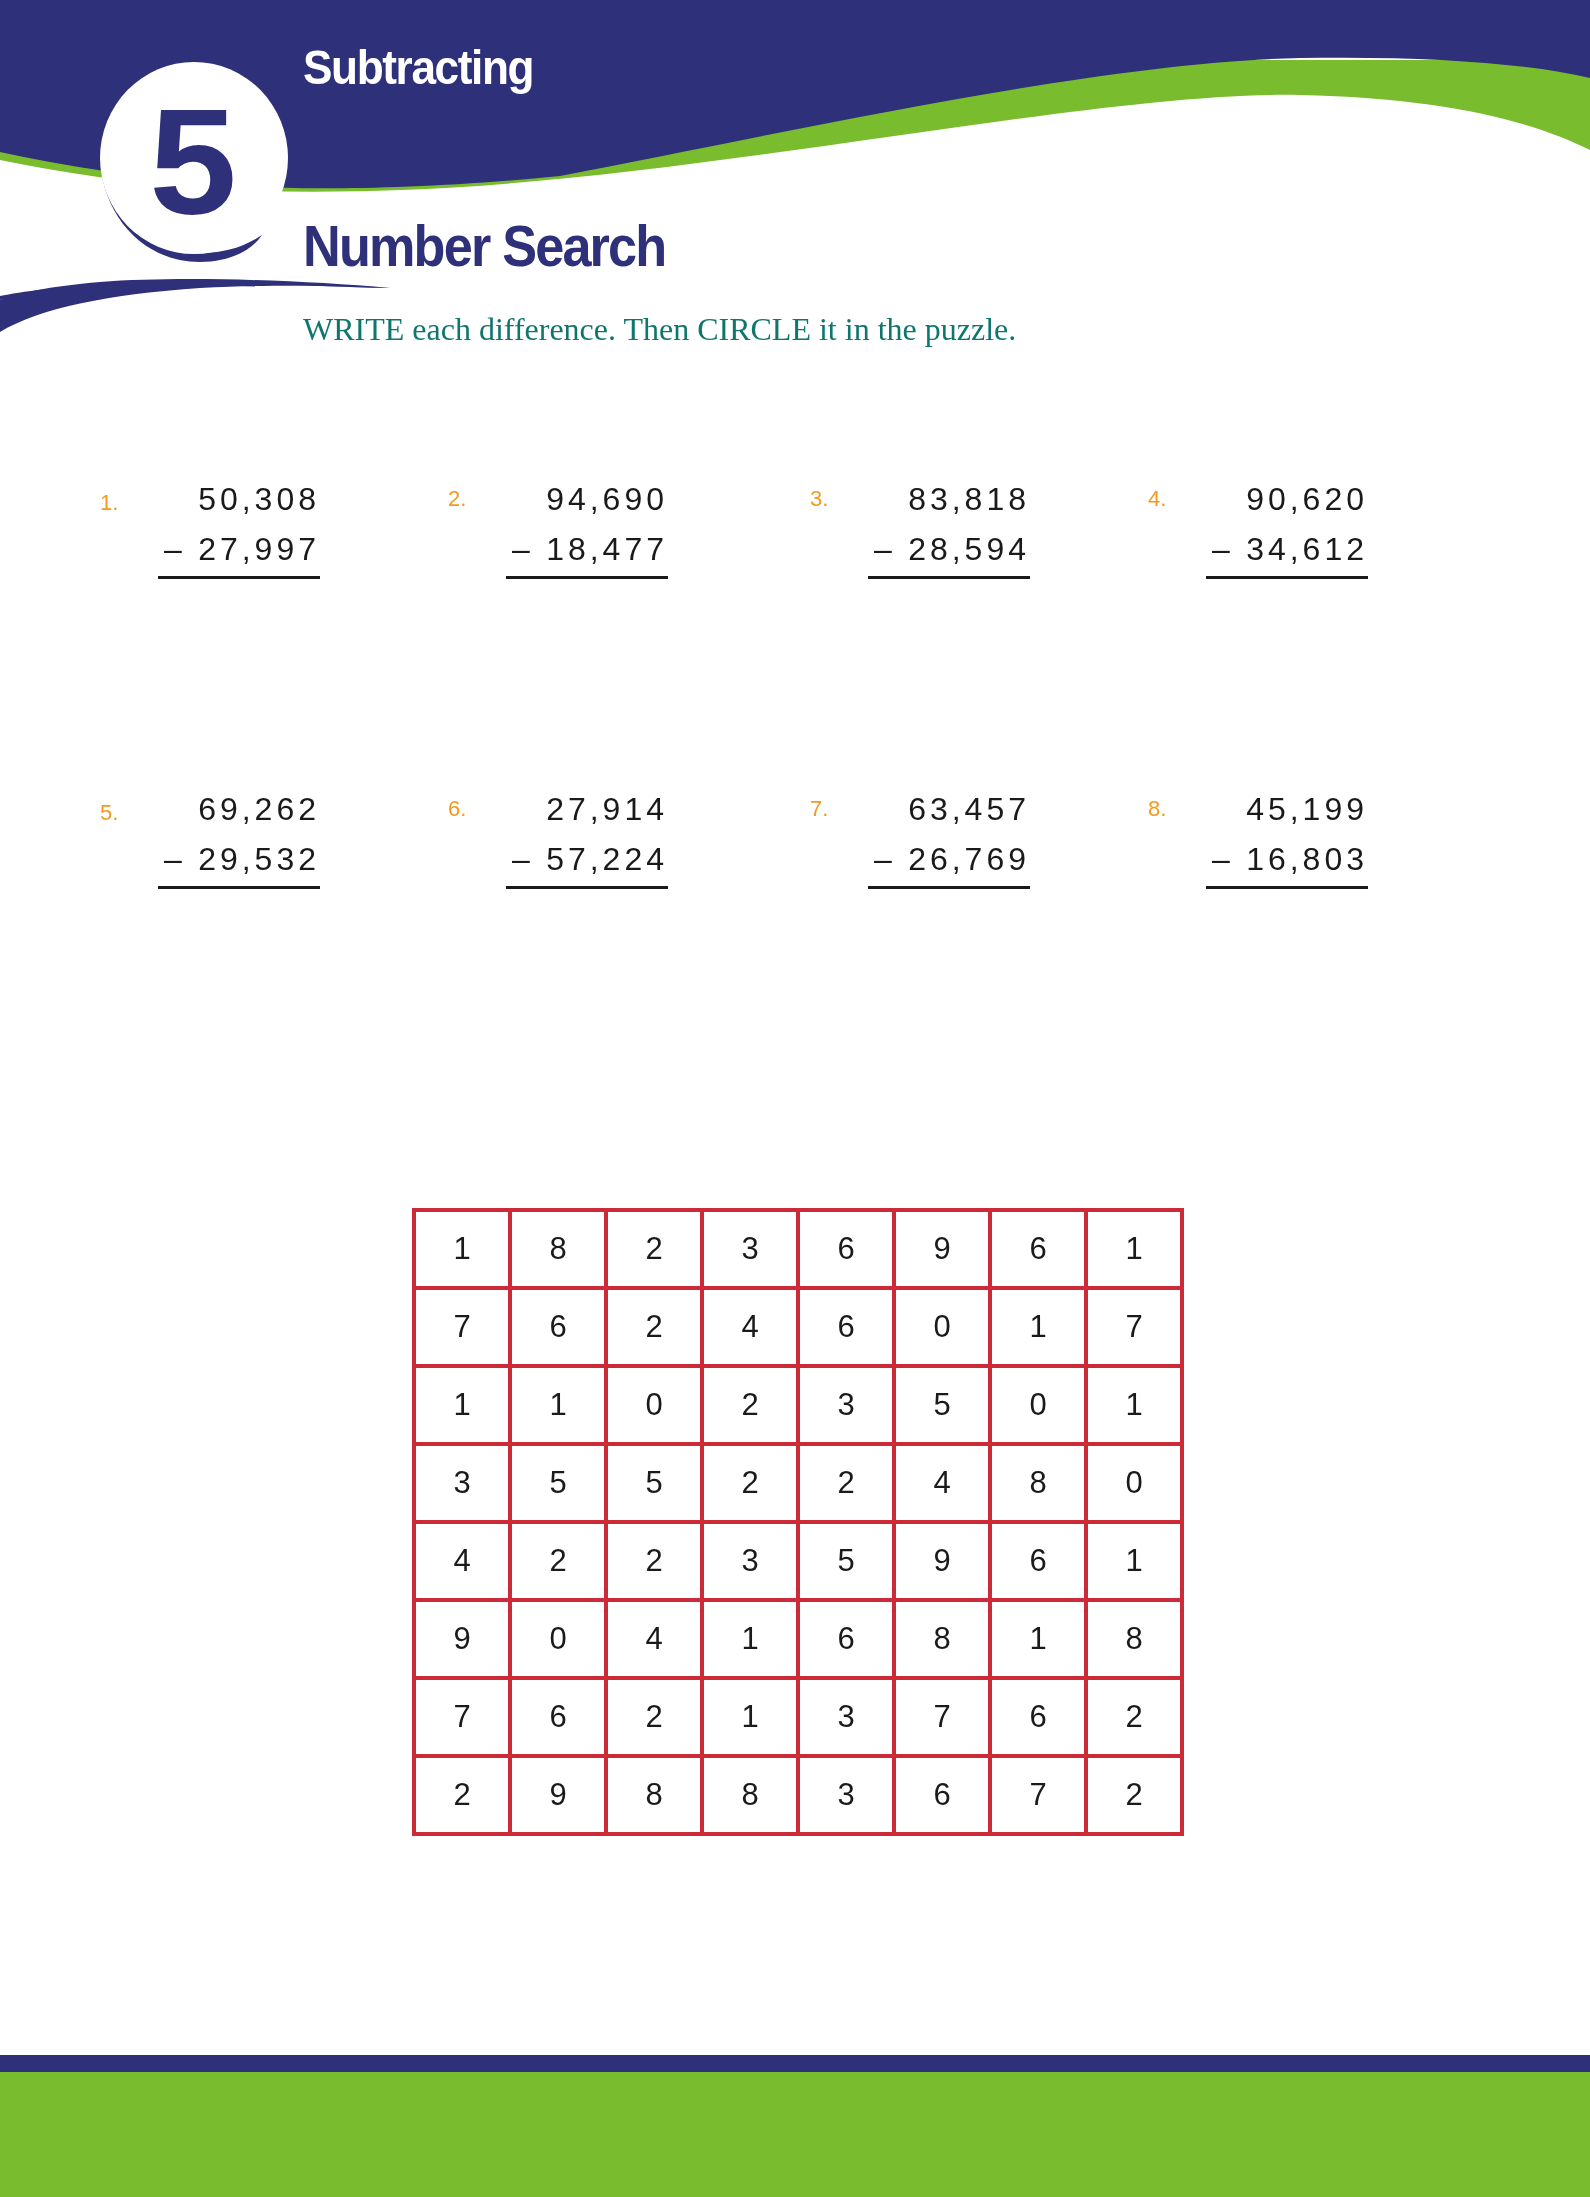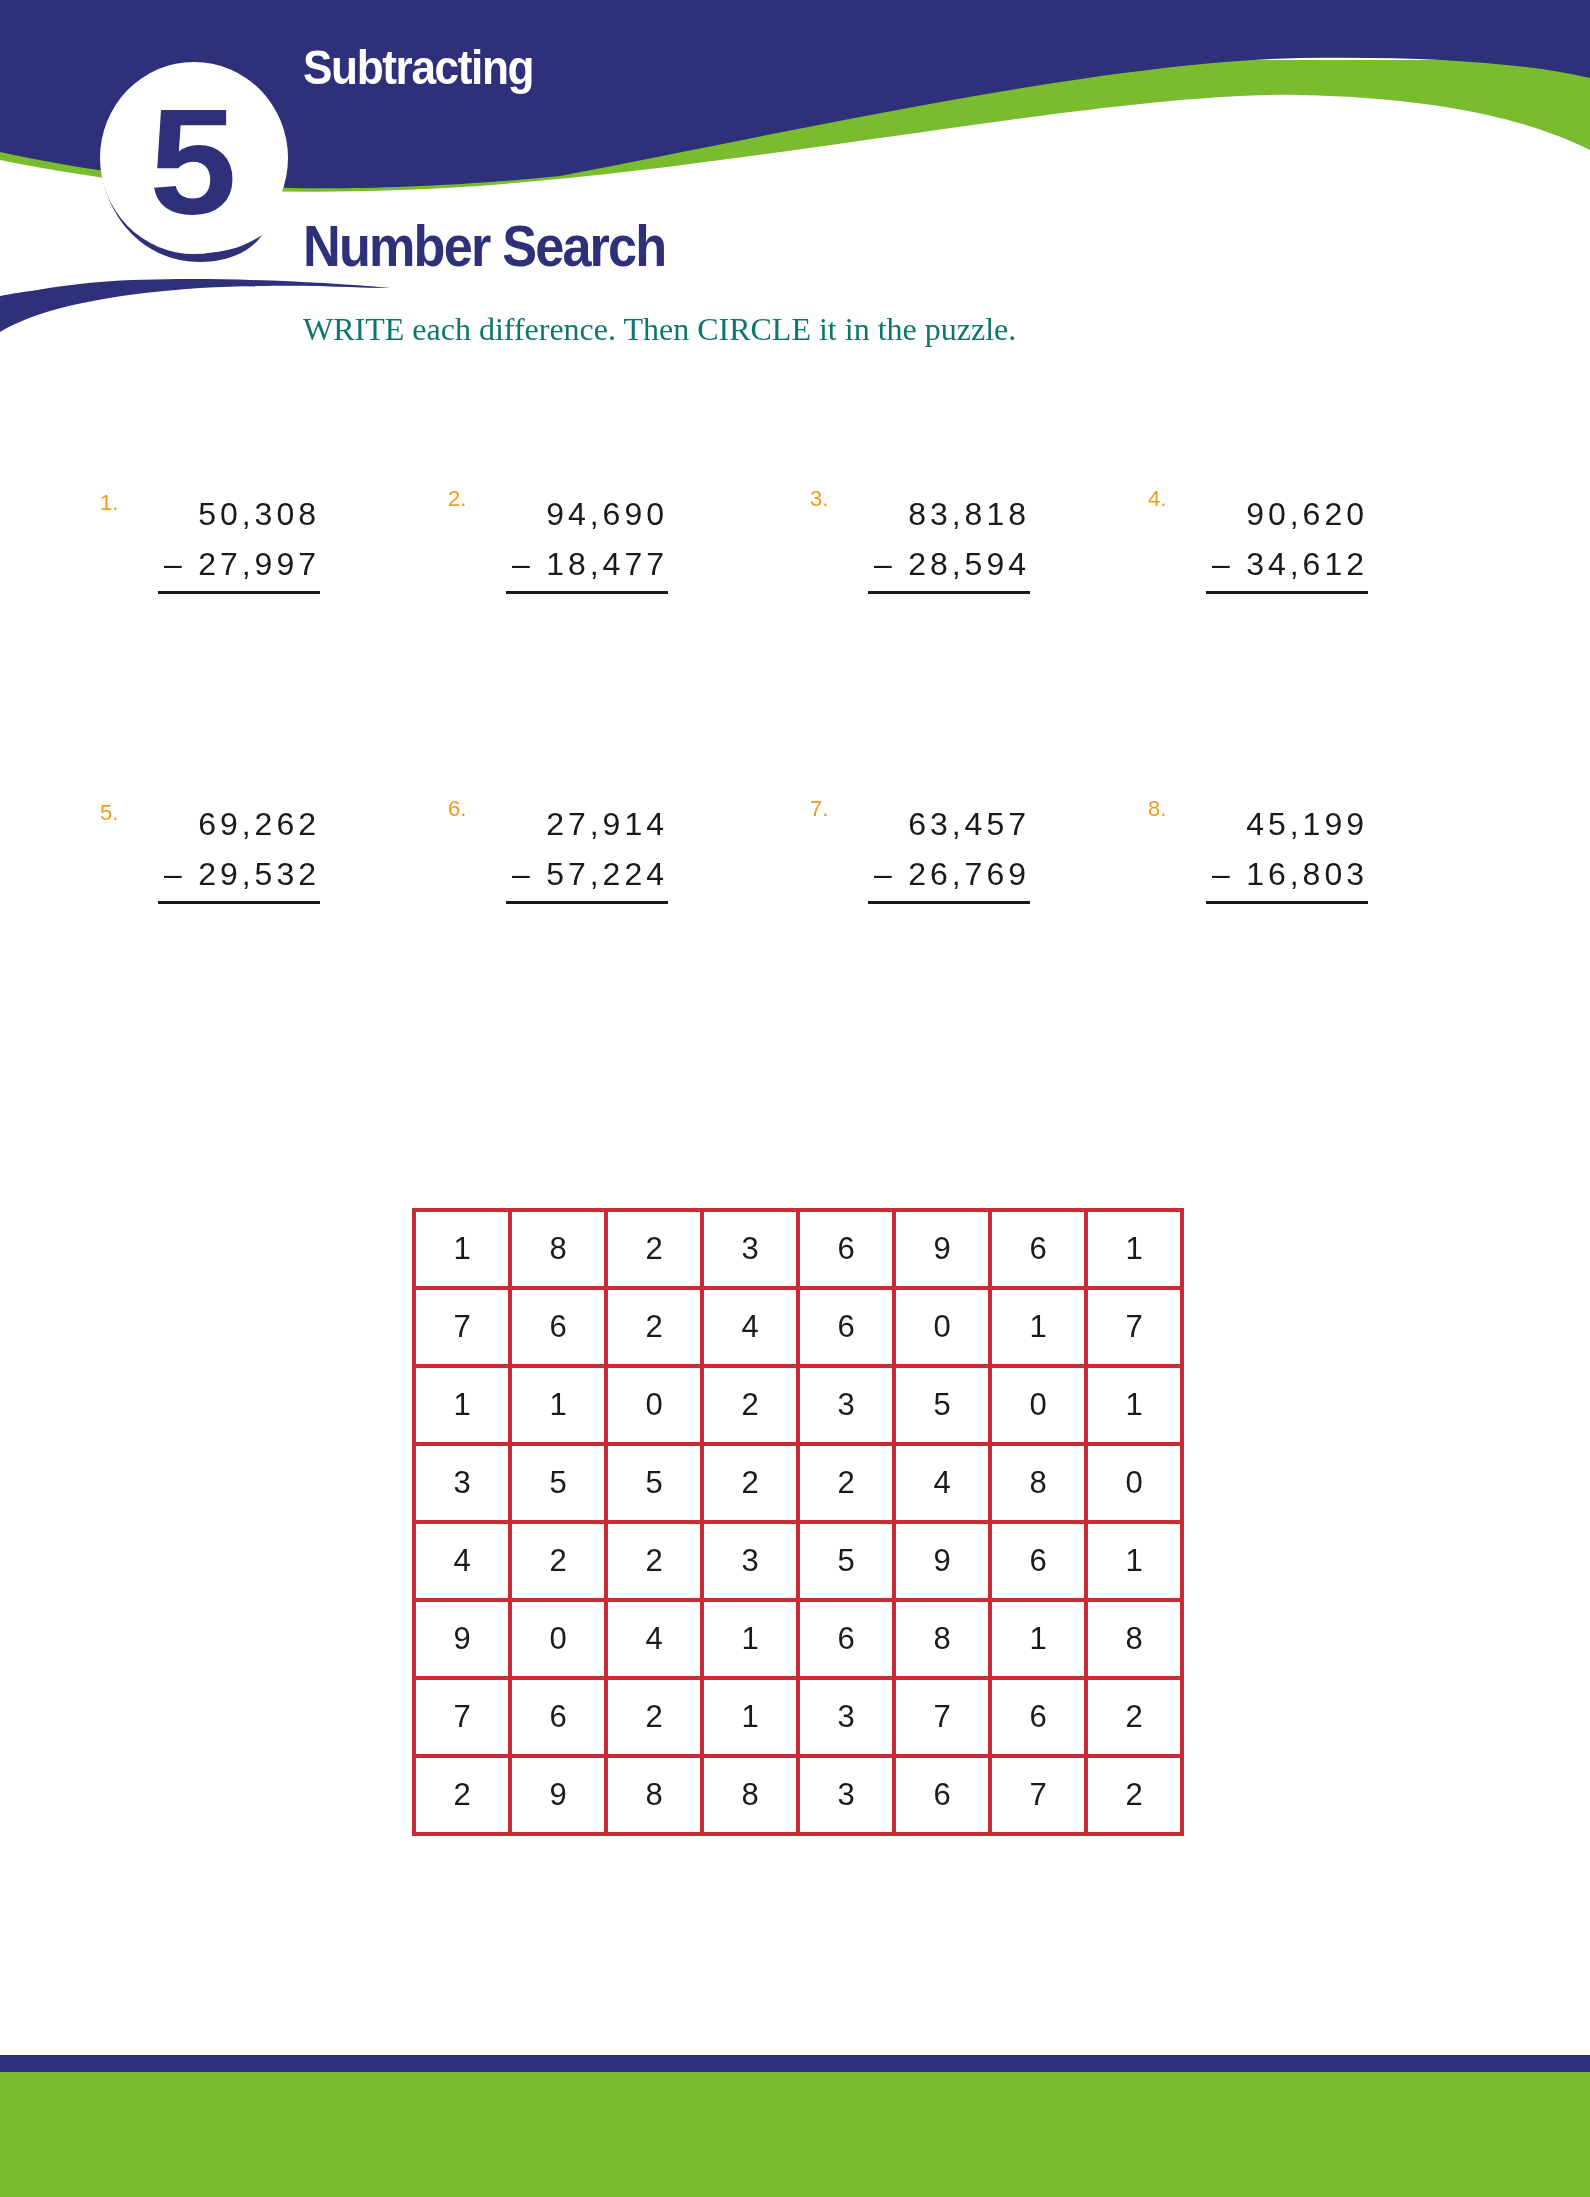--- a/index.html
+++ b/index.html
@@ -38,21 +38,21 @@
     position: absolute; width: 300px; height: 110px;
   }
   .problem .num {
     position: absolute; left: 0; top: 20px;
     font-family: "Liberation Sans", sans-serif; font-size: 22px;
     color: #f39a1e;
   }
   .problem .stack {
     position: absolute; left: 58px; top: 4px; width: 162px;
     font-family: "Liberation Sans", sans-serif; font-size: 32px; color: #1a1a1a;
-    text-align: right; letter-spacing: 4px; margin-top: 15px;
+    text-align: right; letter-spacing: 4px;
   }
   .problem .top-line { height: 50px; line-height: 50px; padding-right: 0; }
   .problem .bottom-line {
     height: 50px; line-height: 50px;
     display: flex; justify-content: space-between;
   }
   .problem .minus { letter-spacing: 0; padding-left: 6px; }
   .problem .rule {
     height: 3px; background: #1a1a1a; margin-top: 2px;
   }

